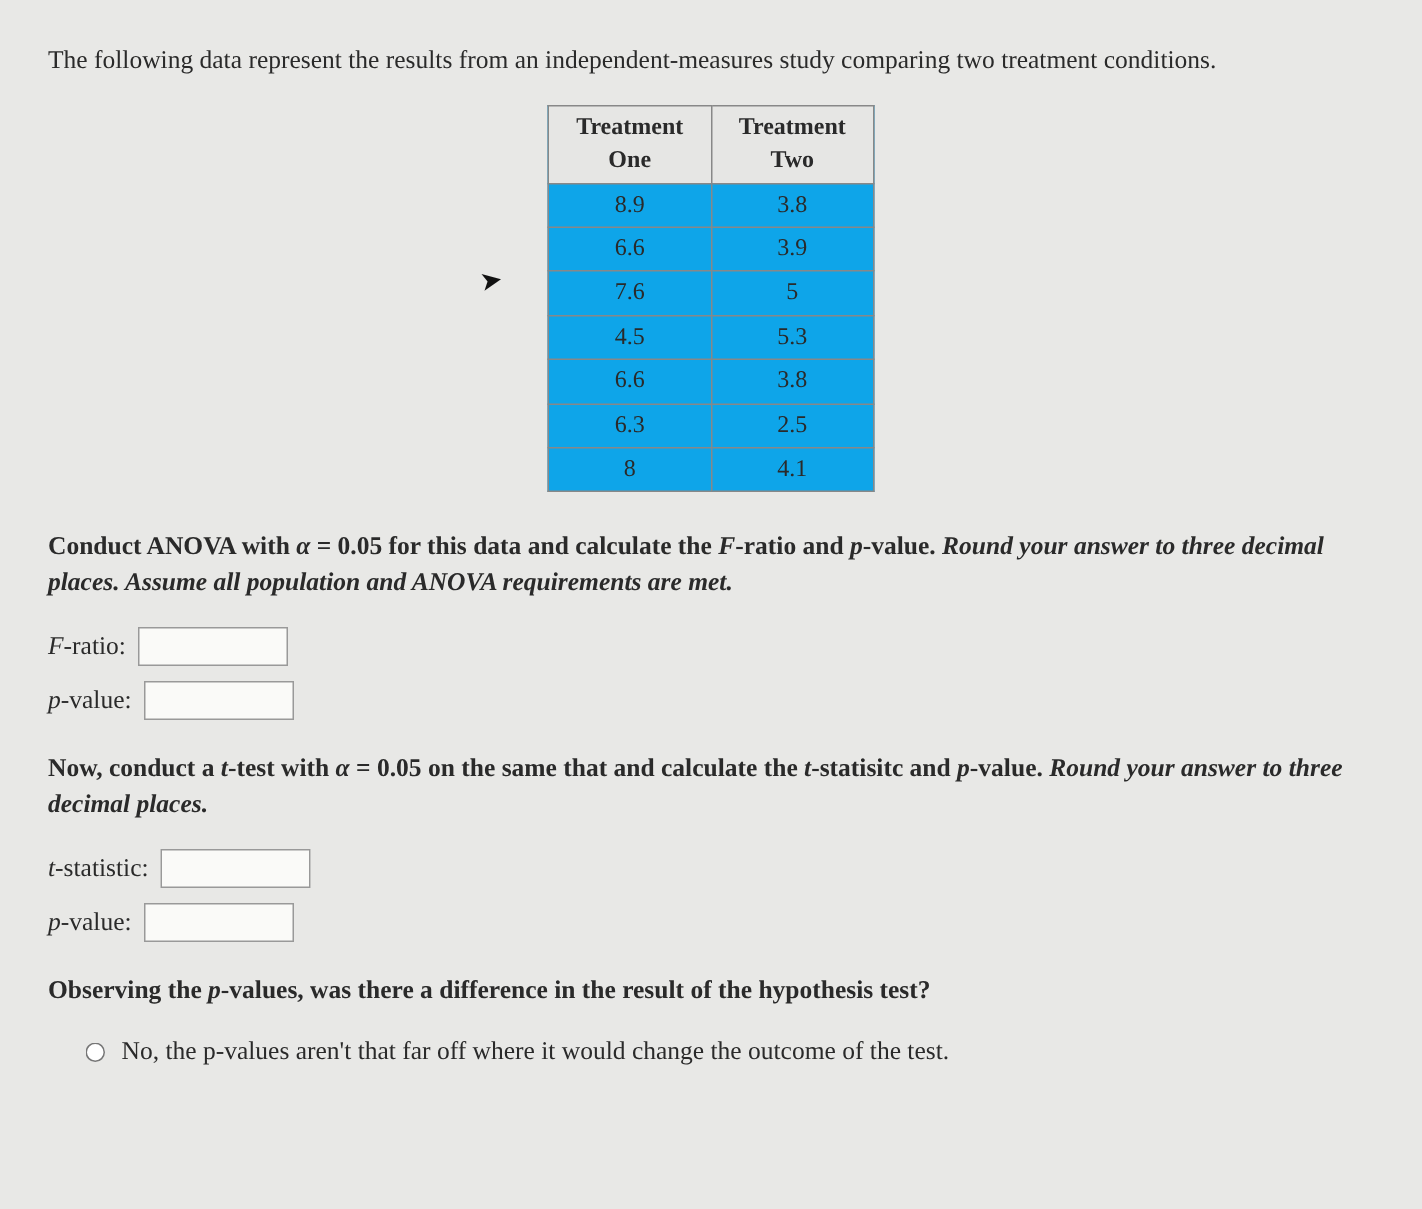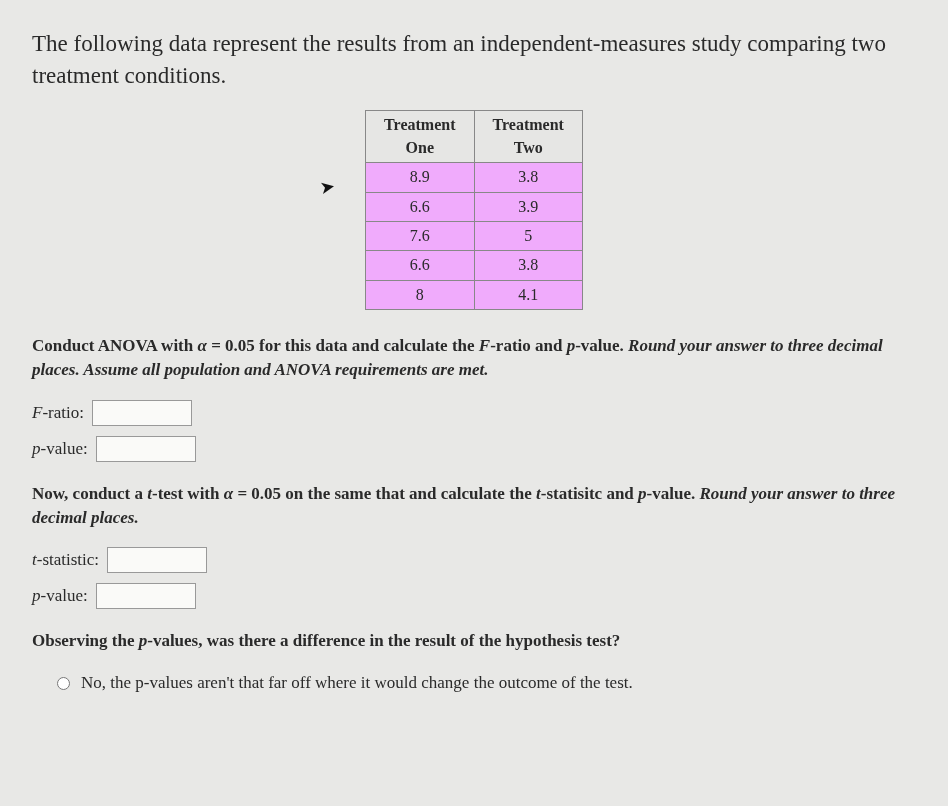--- a/index.html
+++ b/index.html
@@ -6,28 +6,28 @@
       margin: 0;
       padding: 28px 32px;
       font-family: Georgia, 'Times New Roman', serif;
       background: #e8e8e6;
       color: #2a2a2a;
       width: 948px;
       box-sizing: border-box;
       line-height: 1.4;
     }
     .question-text {
-      font-size: 23px;
+      font-size: 17px;
       margin-bottom: 18px;
     }
     .data-table {
       border-collapse: collapse;
       margin: 0 auto 24px auto;
       border: 1px solid #888;
-      background: #f0abfc;
+      background: #0ea5e9;
     }
     .data-table th, .data-table td {
       border: 1px solid #888;
       padding: 3px 18px;
       text-align: center;
       font-size: 16px;
       font-weight: normal;
     }
     .data-table th {
       font-weight: bold;
@@ -116,22 +116,30 @@
       </tr>
       <tr>
         <td>6.6</td>
         <td>3.9</td>
       </tr>
       <tr>
         <td>7.6</td>
         <td>5</td>
       </tr>
       <tr>
+        <td>4.5</td>
+        <td>5.3</td>
+      </tr>
+      <tr>
         <td>6.6</td>
         <td>3.8</td>
+      </tr>
+      <tr>
+        <td>6.3</td>
+        <td>2.5</td>
       </tr>
       <tr>
         <td>8</td>
         <td>4.1</td>
       </tr>
     </tbody>
 </table>
 
 <div class="instruction">
   <span>Conduct ANOVA with </span><span class="math-var">α</span><span> = 0.05</span><span> for this data and calculate the </span><span class="math-var">F</span><span>-ratio and </span><span class="math-var">p</span><span>-value. </span><span class="italic">Round your answer to three decimal places. Assume all population and ANOVA requirements are met.</span>

